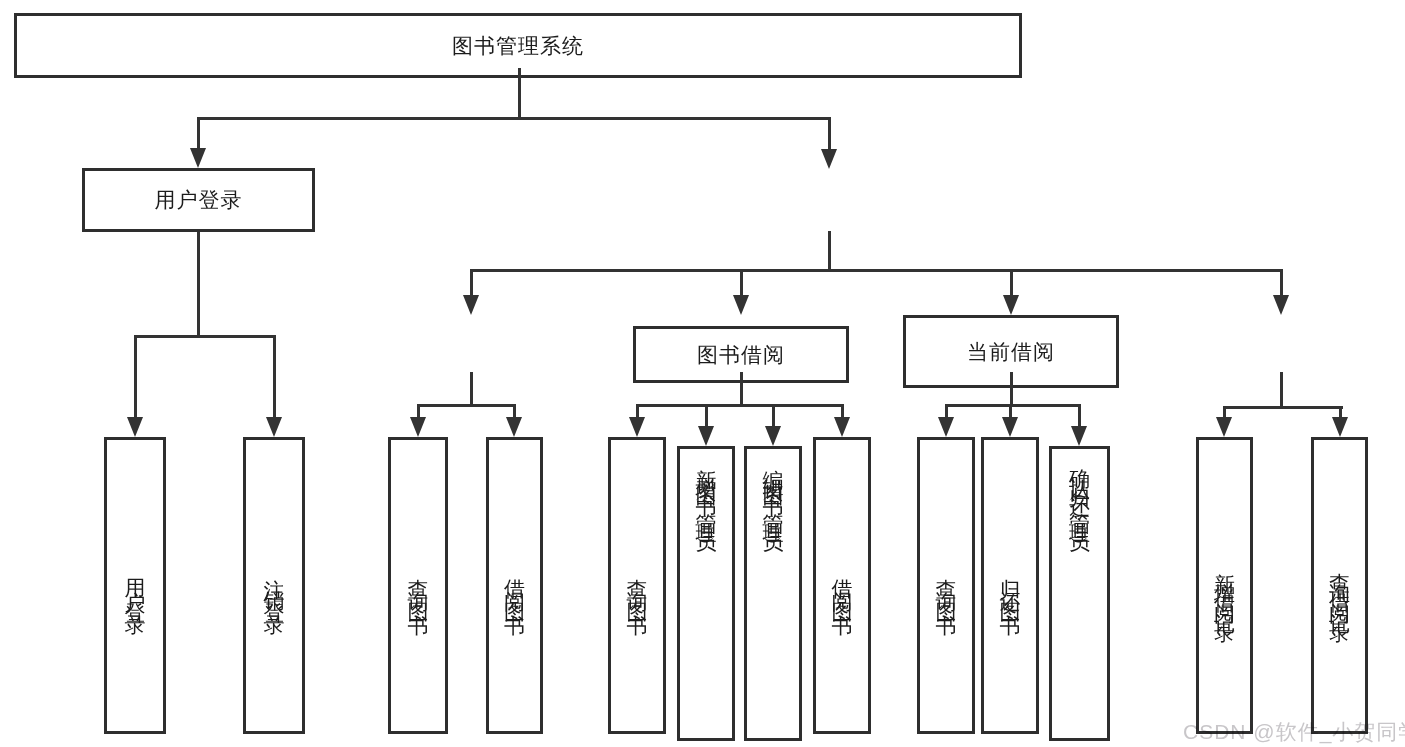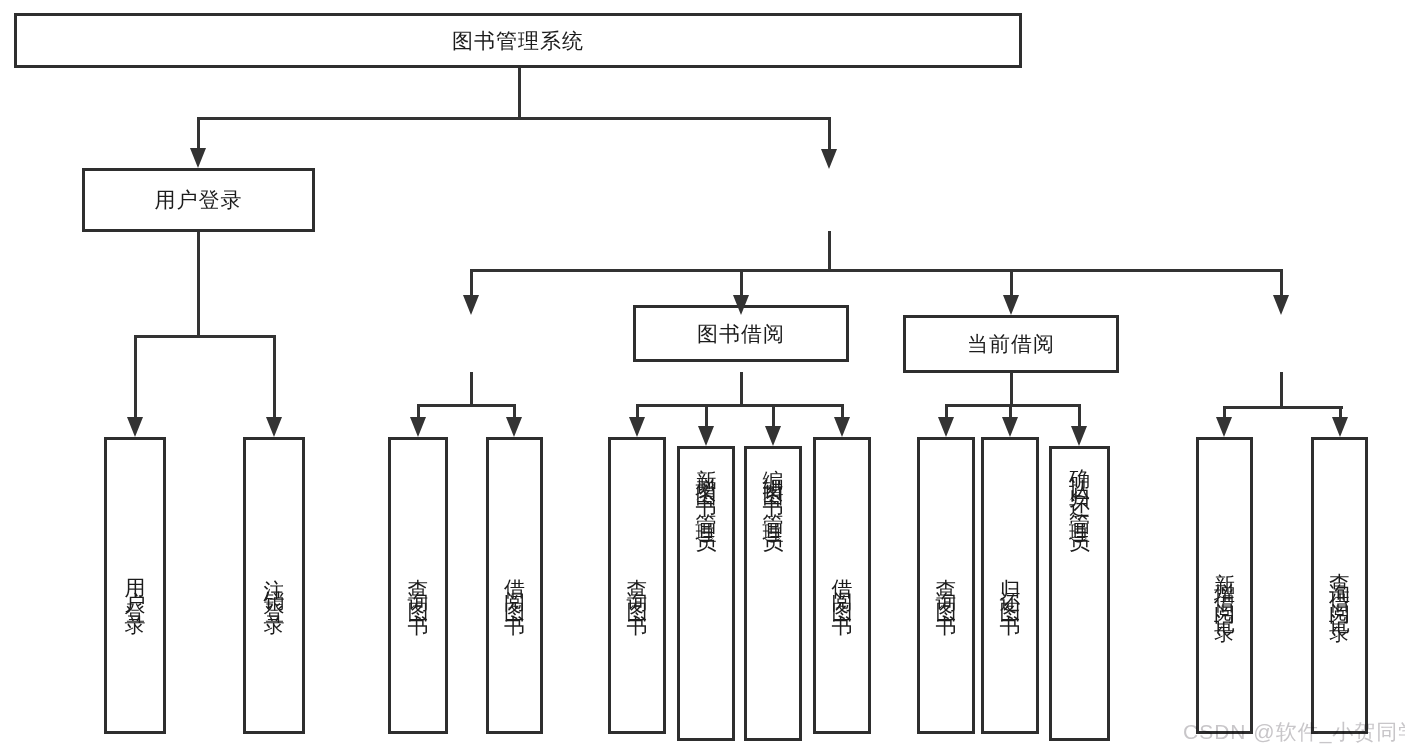--- a/index.html
+++ b/index.html
@@ -54,35 +54,35 @@
     mix-blend-mode:multiply;
     z-index:10;
     white-space:nowrap;
   }
 </style>
 </head>
 <body>
 
 <div class="stage">
 
-  <div class="node" style="left:14px;top:13px;width:1008px;height:55px;">
+  <div class="node" style="left:14px;top:13px;width:1008px;height:65px;">
     <span>图书管理系统</span>
   </div>
 
   <div class="node" style="left:82px;top:168px;width:233px;height:64px;">
     <span>用户登录</span>
   </div>
 
 
 
-  <div class="node" style="left:633px;top:305px;width:216px;height:57px;">
+  <div class="node" style="left:633px;top:326px;width:216px;height:57px;">
     <span>图书借阅</span>
   </div>
 
-  <div class="node" style="left:903px;top:315px;width:216px;height:58px;">
+  <div class="node" style="left:903px;top:315px;width:216px;height:73px;">
     <span>当前借阅</span>
   </div>
 
 
   <div class="leaf" style="left:104px;top:437px;width:62px;height:297px;">
     <span>用户登录</span>
   </div>
   <div class="leaf" style="left:243px;top:437px;width:62px;height:297px;">
     <span>注销登录</span>
   </div>

